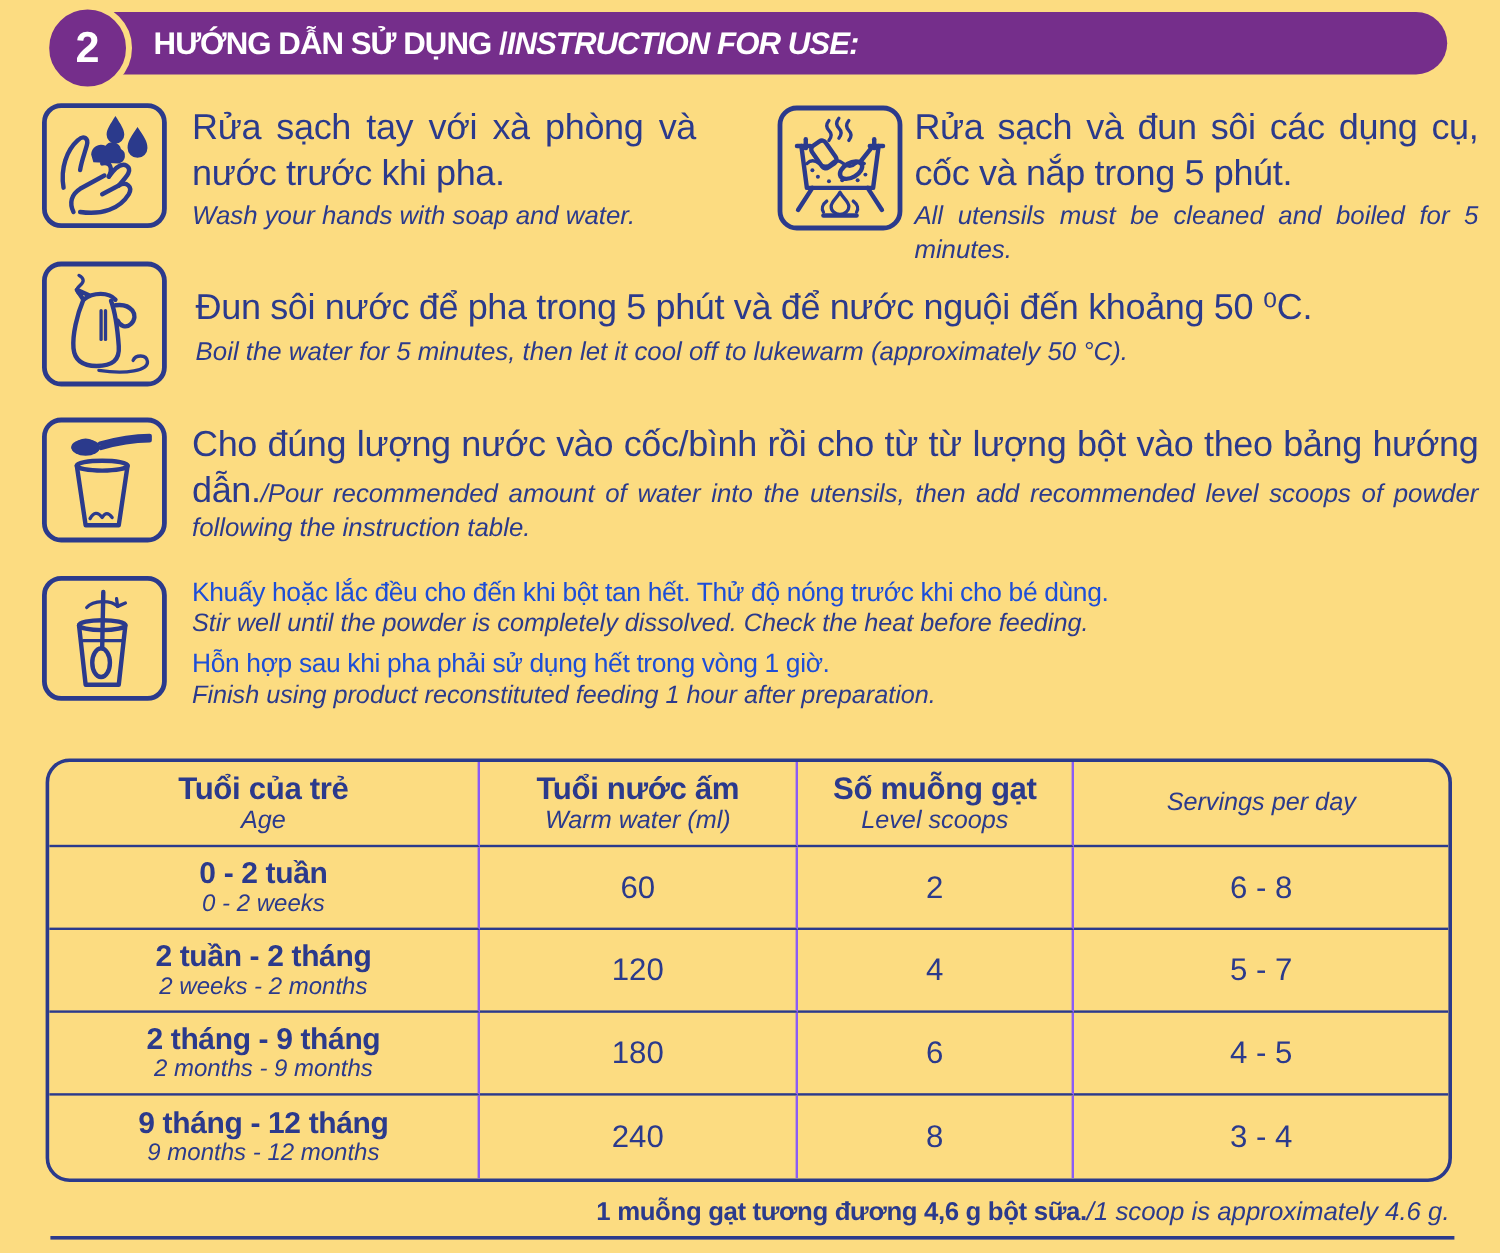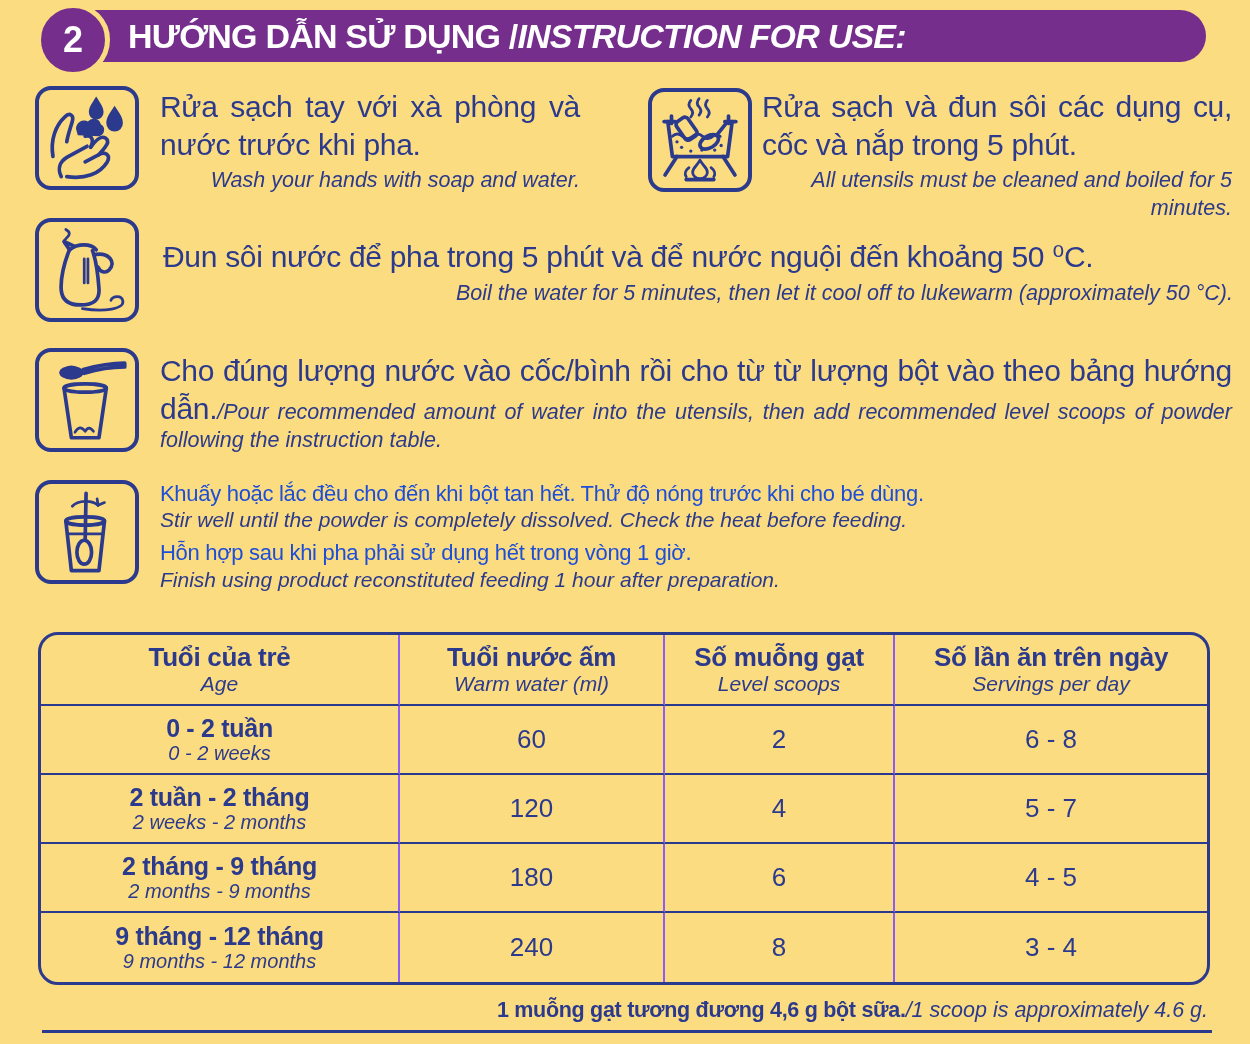--- a/index.html
+++ b/index.html
@@ -5,38 +5,38 @@
   html,body{margin:0;padding:0;background:#FCDC81;}
   .sheet{position:relative;width:1250px;height:1044px;background:#FCDC81;overflow:hidden;
          font-family:"Liberation Sans","DejaVu Sans",sans-serif;color:#2B3A8C;}
 
   
   .hdr-bar{position:absolute;left:60px;top:10px;width:1146px;height:52px;background:#752E8B;
            border-radius:26px;display:flex;align-items:center;padding-left:68px;box-sizing:border-box;}
   .hdr-circle{position:absolute;left:36px;top:3px;width:64px;height:64px;background:#752E8B;
               border:5px solid #FCDC81;border-radius:50%;z-index:2;display:flex;align-items:center;justify-content:center;}
   .hdr-circle span{color:#fff;font-size:36px;font-weight:700;}
-  .hdr-title{color:#fff;font-size:34px;font-weight:700;letter-spacing:-0.8px;white-space:nowrap;}
+  .hdr-title{color:#fff;font-size:26px;font-weight:700;letter-spacing:-0.8px;white-space:nowrap;}
   .hdr-title .it{font-style:italic;}
 
   
   .icon-box{position:absolute;width:104px;height:104px;border:4px solid #2B3A8C;border-radius:16px;
             box-sizing:border-box;background:#FCDC81;display:flex;align-items:center;justify-content:center;}
   .icon-box svg{width:92px;height:92px;}
   .ic *{stroke:#2B3A8C;fill:none;stroke-width:4;stroke-linecap:round;stroke-linejoin:round;}
   .ic .fill{fill:#2B3A8C;stroke:none;}
   .ic .thin{stroke-width:3;}
 
   .step-text{position:absolute;}
   .vn{font-size:22px;line-height:1.2;letter-spacing:-0.3px;color:#1d4ed8;}
   .vn-big{font-size:30px;line-height:1.25;letter-spacing:-0.3px;color:#2B3A8C;}
   .en{font-style:italic;font-size:21.5px;line-height:1.28;color:#2B3A8C;}
   .just{text-align:justify;}
   .nowrap{white-space:nowrap;}
-  .mt4{margin-top:4px;text-align:right;} .mt6{margin-top:6px;}
+  .mt4{margin-top:4px;} .mt6{margin-top:6px;}
 
   
   .tbl{position:absolute;left:38px;top:632px;width:1172px;height:353px;border:3px solid #2B3A8C;
        border-radius:20px;box-sizing:border-box;overflow:hidden;background:#FCDC81;
        display:grid;grid-template-columns:359px 265px 230px 1fr;grid-template-rows:71px 69px 69px 69px 1fr;}
   .cell{border-right:2px solid #8b5cf6;border-bottom:2px solid #2B3A8C;display:flex;flex-direction:column;
         align-items:center;justify-content:center;}
   .cell.last-col{border-right:none;}
   .cell.last-row{border-bottom:none;}
   .th-vn{font-weight:700;font-size:26px;letter-spacing:-0.3px;line-height:1.1;}
@@ -173,21 +173,20 @@
     </div>
     <div class="cell">
       <div class="th-vn">Tuổi nước ấm</div>
       <div class="th-en">Warm water (ml)</div>
     </div>
     <div class="cell">
       <div class="th-vn">Số muỗng gạt</div>
       <div class="th-en">Level scoops</div>
     </div>
     <div class="cell last-col">
-      <div class="th-vn">Số lần ăn trên ngày</div>
       <div class="th-en">Servings per day</div>
     </div>
 
     <div class="cell">
       <div class="age-vn">0 - 2 tuần</div>
       <div class="age-en">0 - 2 weeks</div>
     </div>
     <div class="cell num">60</div>
     <div class="cell num">2</div>
     <div class="cell num last-col">6 - 8</div>

